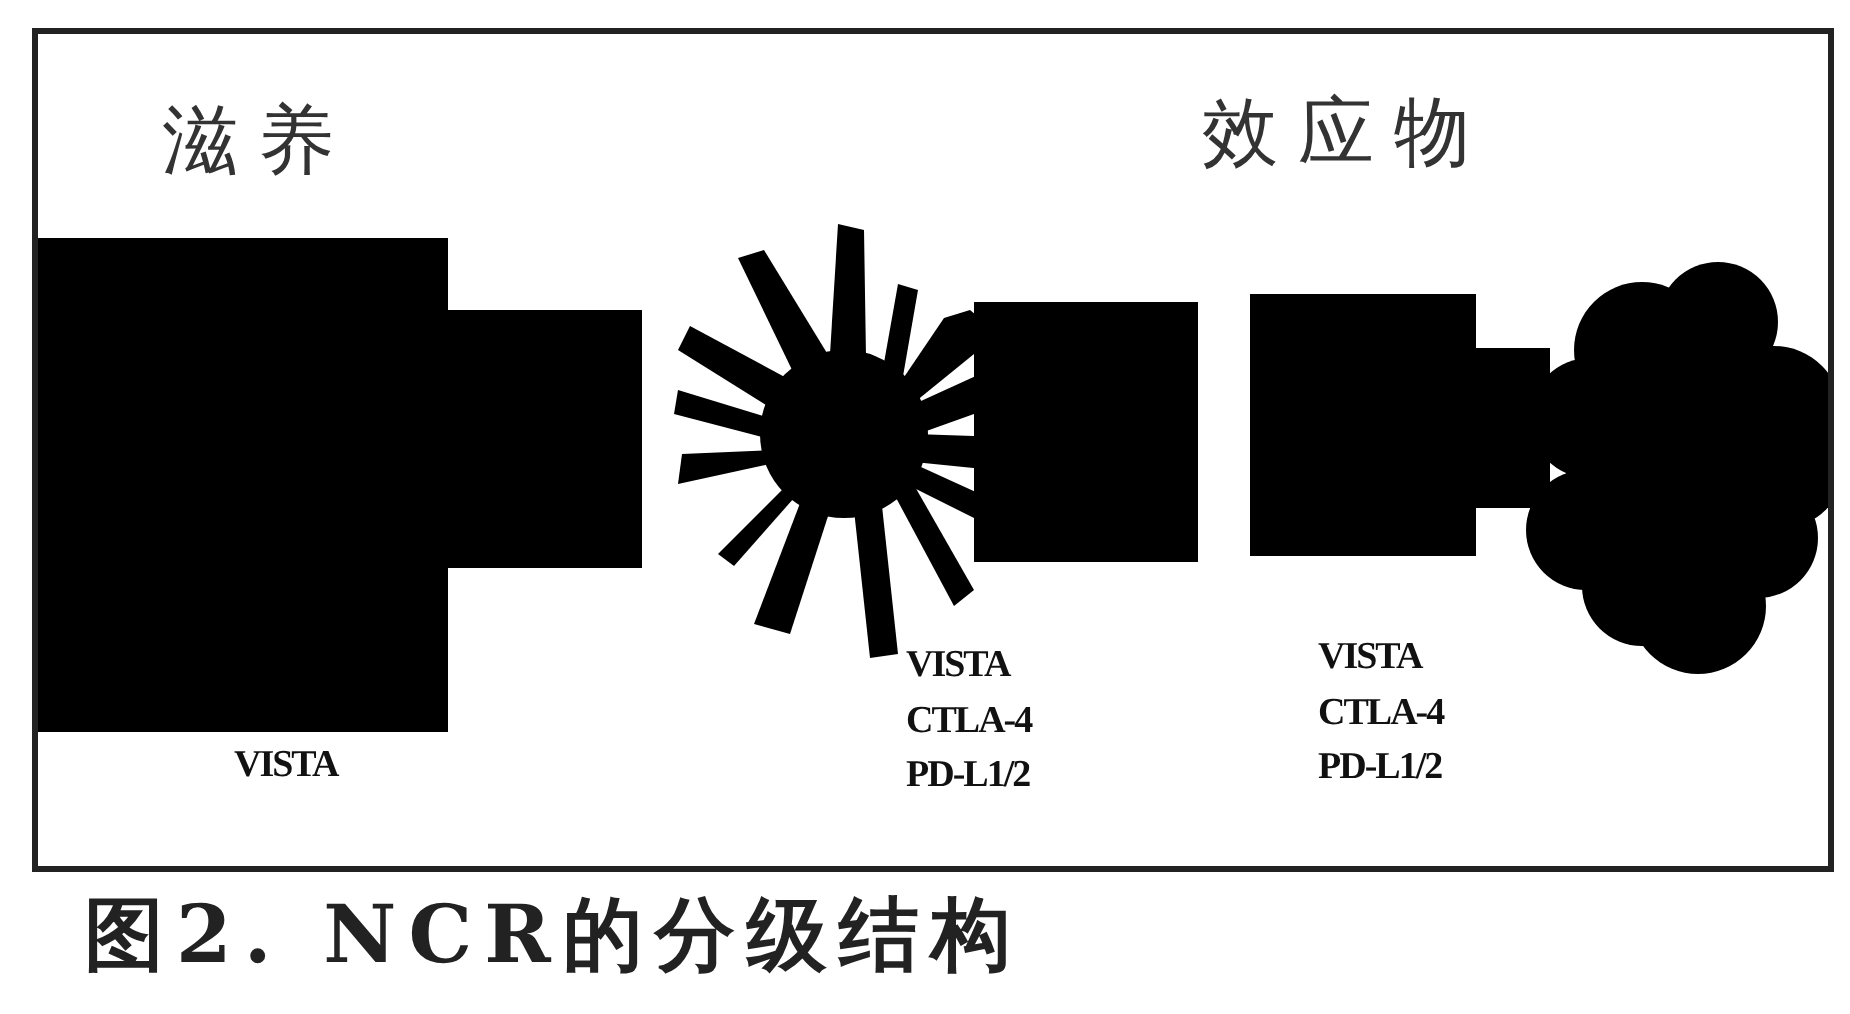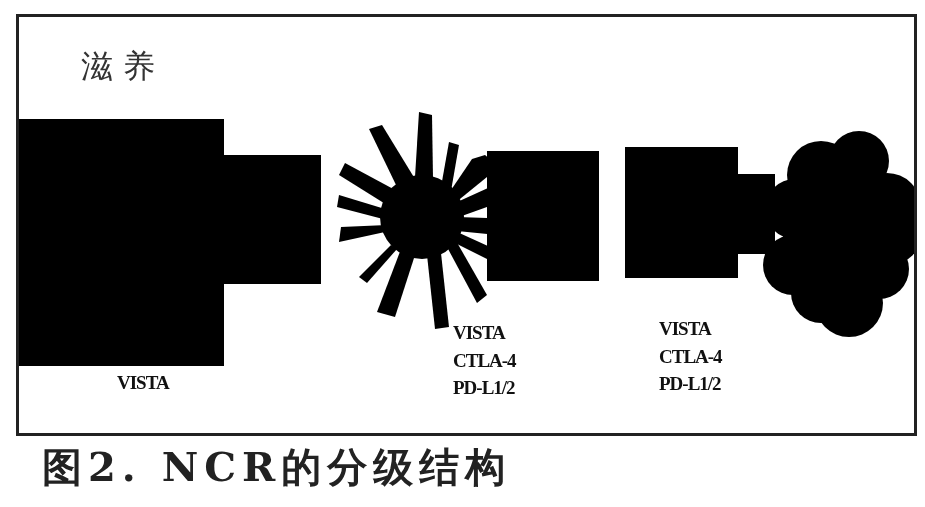--- a/index.html
+++ b/index.html
@@ -21,21 +21,21 @@
       width: 901px;
       height: 422px;
       border: 3px solid #222222;
       box-sizing: border-box;
       background: #ffffff;
       overflow: hidden;
     }
     .stage-title {
       position: absolute;
       font-family: "DejaVu Serif", serif;
-      font-size: 32px;
+      font-size: 38px;
       color: #333333;
       letter-spacing: 10px;
       white-space: nowrap;
     }
     .shape {
       position: absolute;
       background: #000000;
     }
     .label {
       position: absolute;
@@ -58,20 +58,21 @@
       white-space: nowrap;
     }
     svg { position: absolute; }
   </style>
 </head>
 <body>
 
 <div class="frame">
 
   <div class="stage-title" style="left:62px; top:28px;">滋养</div>
+  <div class="stage-title" style="left:582px; top:24px;">效应物</div>
 
   <div class="shape" style="left:0px; top:102px; width:205px; height:247px;"></div>
   <div class="shape" style="left:200px; top:138px; width:102px; height:129px;"></div>
   <div class="label" style="left:98px; top:352px;">
     <div>VISTA</div>
   </div>
 
   <svg style="left:318px; top:90px;" width="190" height="230" viewBox="0 0 190 230">
     <g fill="#000000">
       <circle cx="85" cy="110" r="42"></circle>

